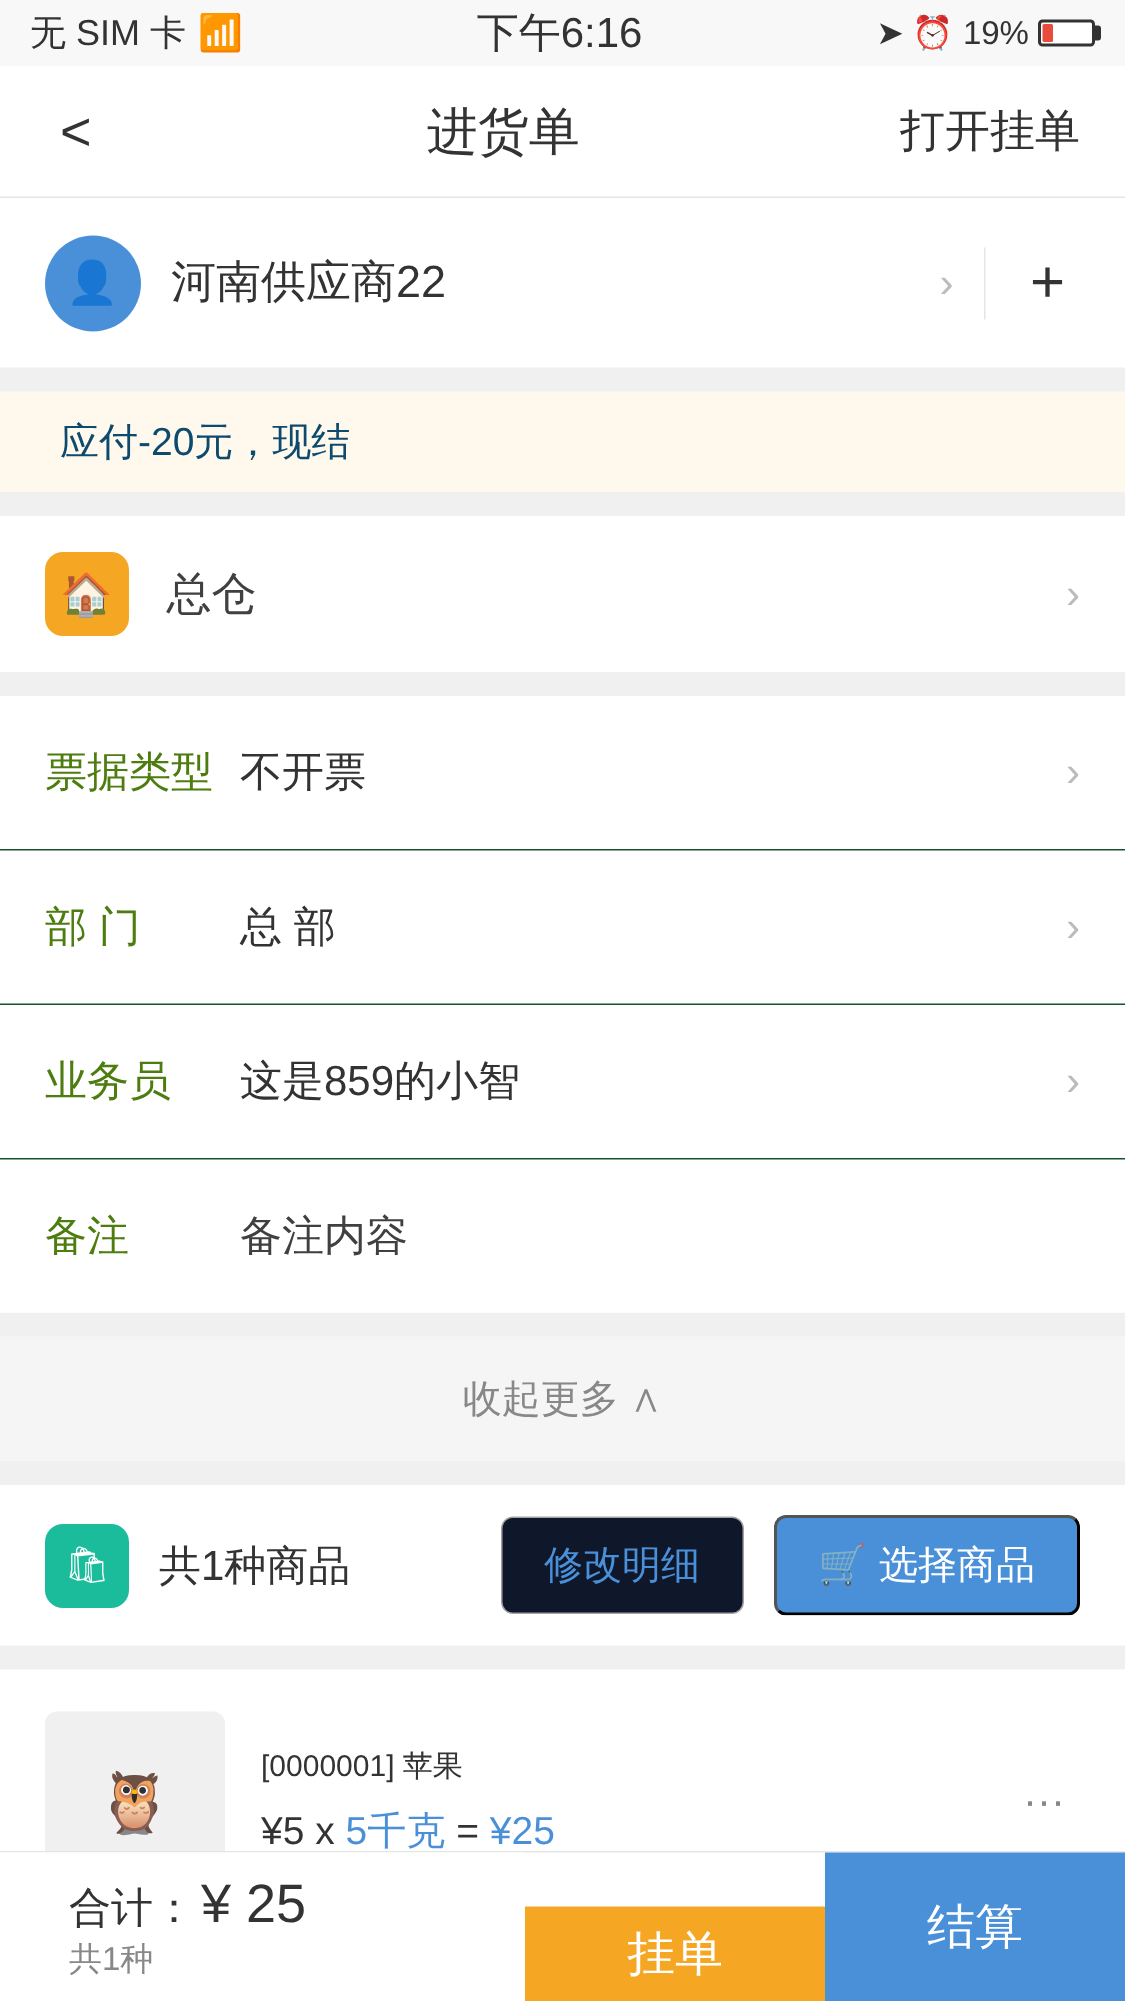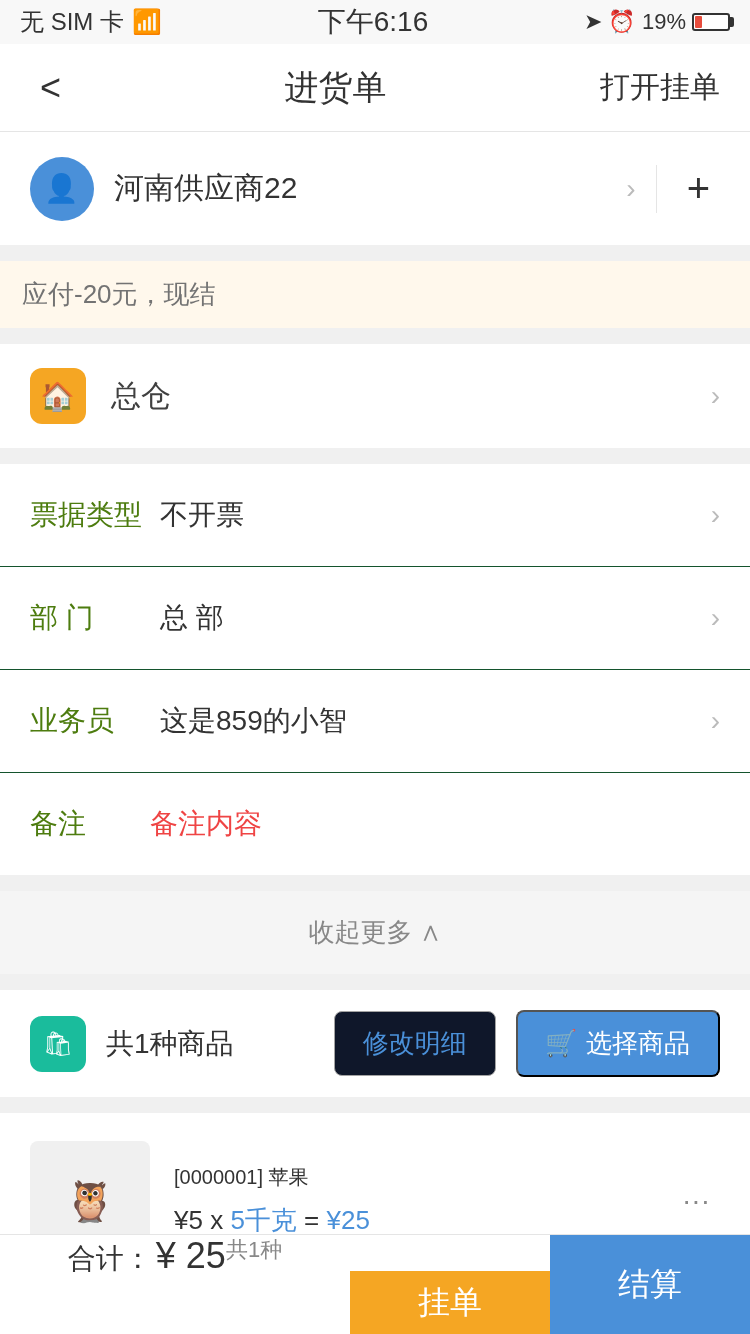--- a/index.html
+++ b/index.html
@@ -137,23 +137,23 @@
     .add-btn {
       font-size: 40px;
       color: #333;
       cursor: pointer;
       padding: 10px;
     }
 
     
     .notice-banner {
       background: #fff8ec;
-      padding: 16px 22px;
+      padding: 16px 40px;
       font-size: 26px;
-      color: #737373;
+      color: #0c4a6e;
       margin-bottom: 16px;
     }
 
     
     .warehouse-row {
       display: flex;
       align-items: center;
       padding: 24px 30px;
     }
     .warehouse-icon {
@@ -191,21 +191,22 @@
     }
     .form-value {
       flex: 1;
       font-size: 28px;
       color: #333;
       margin-left: 10px;
     }
     .form-placeholder {
       flex: 1;
       font-size: 28px;
-      color: #ef4444;
+      color: #404040;
+      margin-left: 10px;
     }
 
     
     .collapse-bar {
       background: #f5f5f5;
       text-align: center;
       padding: 24px;
       font-size: 26px;
       color: #888;
       margin-bottom: 16px;
@@ -310,20 +311,21 @@
       width: 750px;
       height: 100px;
       display: flex;
       align-items: stretch;
       background: #fff;
       border-top: 1px solid #e5e5e5;
     }
     .bottom-total {
       flex: 1;
       display: flex;
+      flex-direction: column;
       justify-content: center;
       padding: 0 46px;
       background: #fff;
     }
     .total-amount {
       font-size: 36px;
       color: #333;
       font-weight: 500;
     }
     .total-sub {

